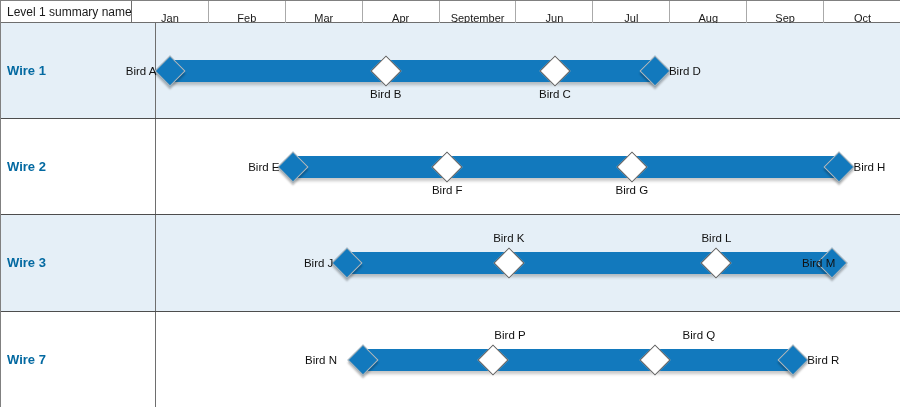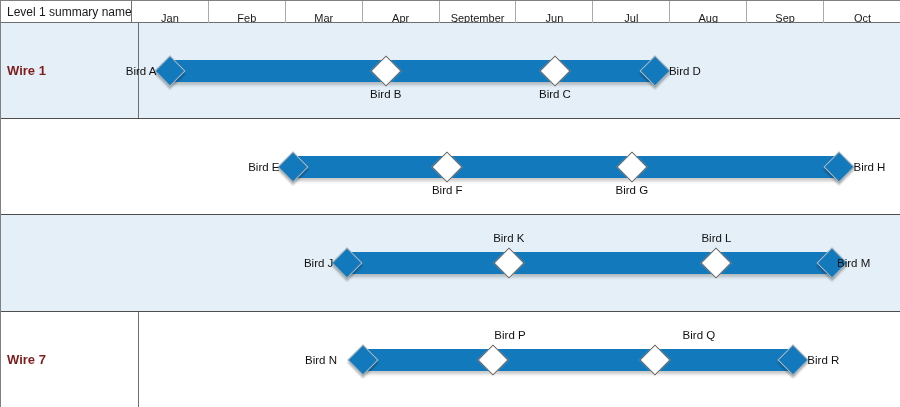--- a/index.html
+++ b/index.html
@@ -50,26 +50,26 @@
     position:absolute;left:0;width:900px;
     box-sizing:border-box;
     border-bottom:1px solid #4d4d4d;
   }
   .row.alt{background:#e5eff7;}
   .row.plain{background:#ffffff;}
   .row.final{border-bottom:none;}
 
   .row-label{
     position:absolute;left:0;top:0;bottom:0;
-    width:138px;
+    width:155px;
     box-sizing:border-box;
     border-right:1px solid #6e6e6e;
     display:flex;align-items:center;
     padding-left:6px;
-    font-size:13px;font-weight:bold;color:#7f1d1d;
+    font-size:13px;font-weight:bold;color:#0369a1;
   }
 
   
   .bar-wrap{position:absolute;top:0;left:0;right:0;bottom:0;}
   .bar{
     position:absolute;
     height:22px;
     background:#1279bd;
     box-shadow:2px 3px 3px rgba(0,0,0,0.22);
   }
@@ -145,47 +145,49 @@
           <div class="mlabel lft" style="left: 155.45px; top: 48.1px;">Bird A</div>
           <div class="dia hollow" style="left: 373.77px; top: 37.1px;"></div>
           <div class="mlabel ctr" style="left: 384.77px; top: 65.1px;">Bird B</div>
           <div class="dia hollow" style="left: 542.95px; top: 37.1px;"></div>
           <div class="mlabel ctr" style="left: 553.95px; top: 65.1px;">Bird C</div>
           <div class="dia filled" style="left: 642.92px; top: 37.1px;"></div>
           <div class="mlabel rgt" style="left: 667.92px; top: 48.1px;">Bird D</div>
         </div>
       </div>
       <div class="row plain" style="top: 118.2px; height: 96.2px;">
+        <div class="row-label">Wire 2</div>
         <div class="bar-wrap">
           <div class="bar" style="left: 292.49px; width: 545.99px; top: 37.1px;"></div>
           <div class="bar-cap left" style="left: 281.49px; top: 37.1px;"></div>
           <div class="bar-cap right" style="left: 838.48px; top: 37.1px;"></div>
           <div class="dia filled" style="left: 281.49px; top: 37.1px;"></div>
           <div class="mlabel lft" style="left: 278.49px; top: 48.1px;">Bird E</div>
           <div class="dia hollow" style="left: 435.29px; top: 37.1px;"></div>
           <div class="mlabel ctr" style="left: 446.29px; top: 65.1px;">Bird F</div>
           <div class="dia hollow" style="left: 619.85px; top: 37.1px;"></div>
           <div class="mlabel ctr" style="left: 630.85px; top: 65.1px;">Bird G</div>
           <div class="dia filled" style="left: 827.48px; top: 37.1px;"></div>
           <div class="mlabel rgt" style="left: 852.48px; top: 48.1px;">Bird H</div>
         </div>
       </div>
       <div class="row alt" style="top: 214.4px; height: 96.2px;">
+        <div class="row-label">Wire 3</div>
         <div class="bar-wrap">
           <div class="bar" style="left: 346.32px; width: 484.47px; top: 37.1px;"></div>
           <div class="bar-cap left" style="left: 335.32px; top: 37.1px;"></div>
           <div class="bar-cap right" style="left: 830.79px; top: 37.1px;"></div>
           <div class="dia filled" style="left: 335.32px; top: 37.1px;"></div>
           <div class="mlabel lft" style="left: 332.32px; top: 48.1px;">Bird J</div>
           <div class="dia hollow" style="left: 496.81px; top: 37.1px;"></div>
           <div class="mlabel ctr" style="left: 507.81px; top: 17.1px;">Bird K</div>
           <div class="dia hollow" style="left: 704.44px; top: 37.1px;"></div>
           <div class="mlabel ctr" style="left: 715.44px; top: 17.1px;">Bird L</div>
           <div class="dia filled" style="left: 819.79px; top: 37.1px;"></div>
-          <div class="mlabel rgt" style="left: 836px; top: 48.1px; text-align: right;">Bird M</div>
+          <div class="mlabel rgt" style="left: 801px; top: 48.1px; text-align: right;">Bird M</div>
         </div>
       </div>
       <div class="row plain final" style="top: 310.6px; height: 96.2px;">
         <div class="row-label">Wire 7</div>
         <div class="bar-wrap">
           <div class="bar" style="left: 361.7px; width: 430.64px; top: 37.1px;"></div>
           <div class="bar-cap left" style="left: 350.7px; top: 37.1px;"></div>
           <div class="bar-cap right" style="left: 792.34px; top: 37.1px;"></div>
           <div class="dia filled" style="left: 350.7px; top: 37.1px;"></div>
           <div class="mlabel lft" style="left: 336px; top: 48.1px;">Bird N</div>

